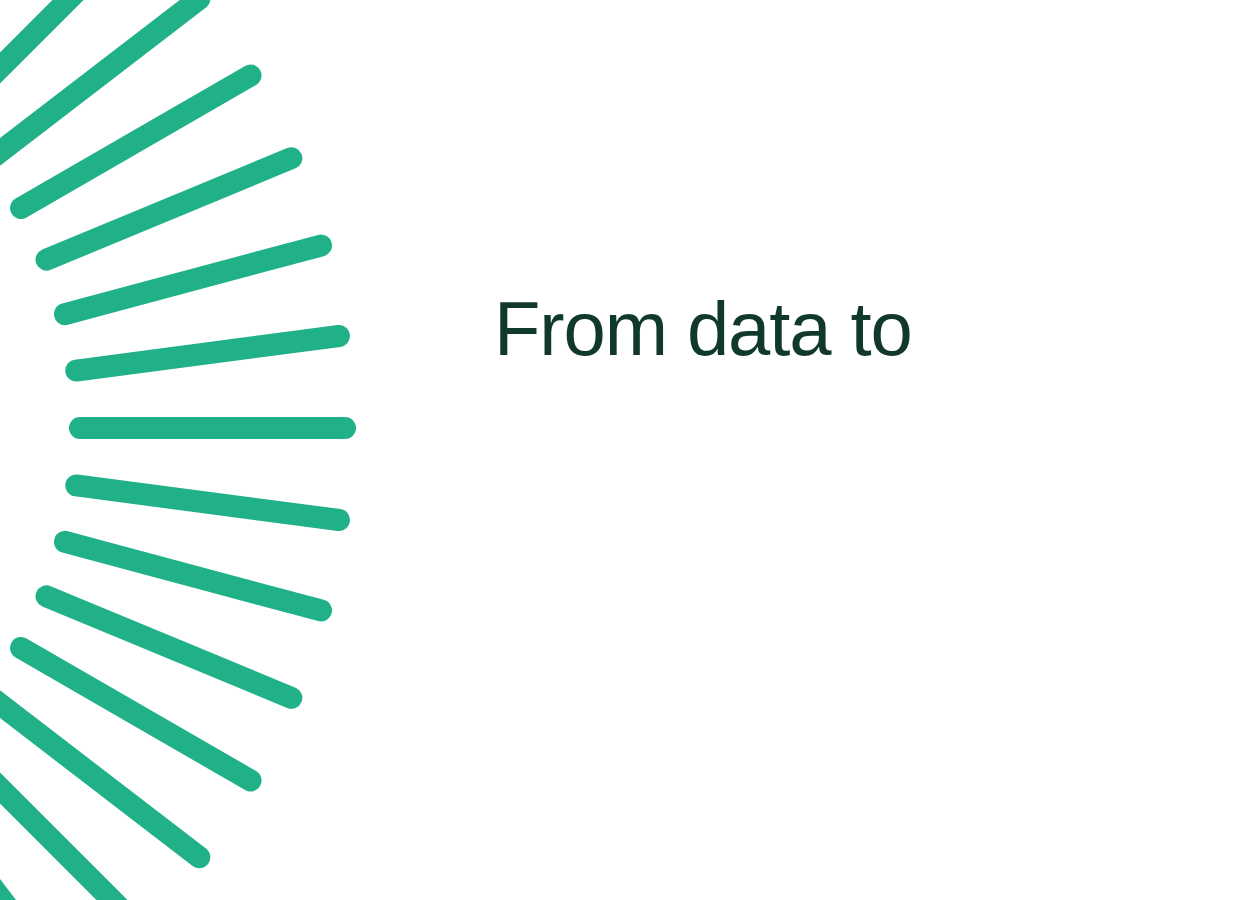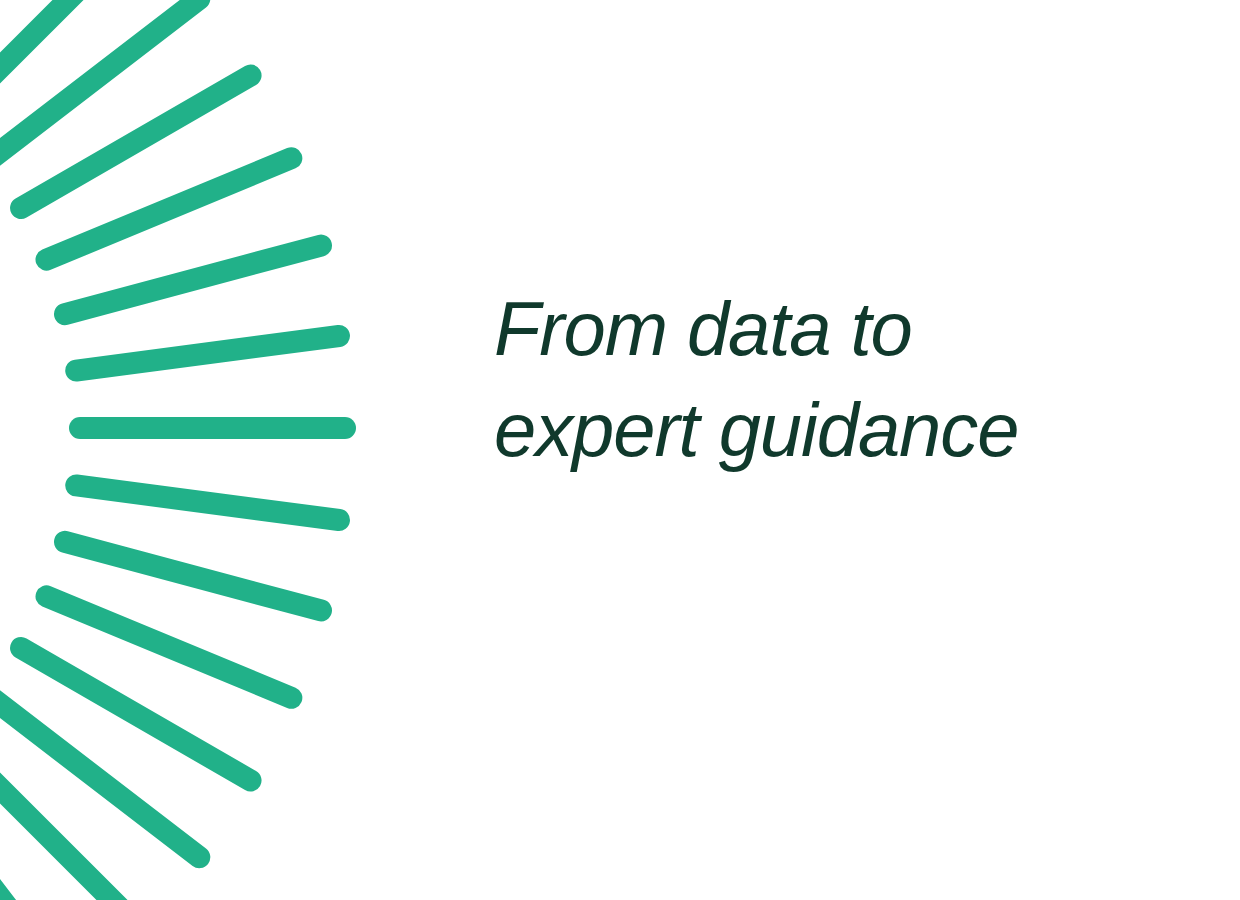--- a/index.html
+++ b/index.html
@@ -9,21 +9,20 @@
   }
   body {
     font-family: "Liberation Sans", sans-serif;
   }
   #stage {
     position: relative;
     width: 1240px;
     height: 900px;
     background: #ffffff;
     overflow: hidden;
-    font-style: italic;
   }
   #sunburst-wrap {
     position: absolute;
     left: 0;
     top: 0;
     width: 520px;
     height: 900px;
     overflow: hidden;
     pointer-events: none;
   }
@@ -77,16 +76,15 @@
           <line x1="-92.14" y1="777.08" x2="69.18" y2="987.31" stroke="#21b189" stroke-width="22" stroke-linecap="round"></line>
           <line x1="-140.00" y1="809.05" x2="-7.50" y2="1038.55" stroke="#21b189" stroke-width="22" stroke-linecap="round"></line>
           <line x1="-191.62" y1="834.51" x2="-90.21" y2="1079.34" stroke="#21b189" stroke-width="22" stroke-linecap="round"></line>
           <line x1="-246.12" y1="853.01" x2="-177.53" y2="1108.98" stroke="#21b189" stroke-width="22" stroke-linecap="round"></line>
         </g>
     </svg>
   </div>
 
   <div id="headline">
     <span class="hl-line">From data to</span>
-    <span class="hl-line">expert guidance</span>
   </div>
 
 </div>
 
 </body></html>

